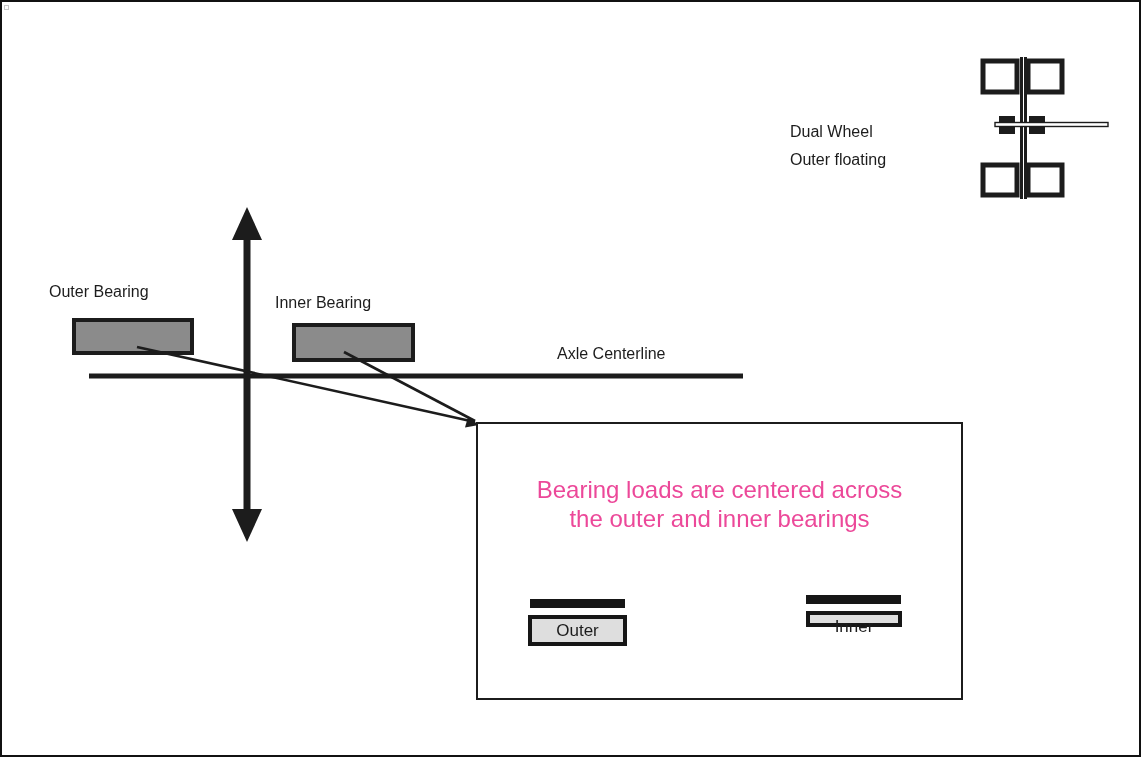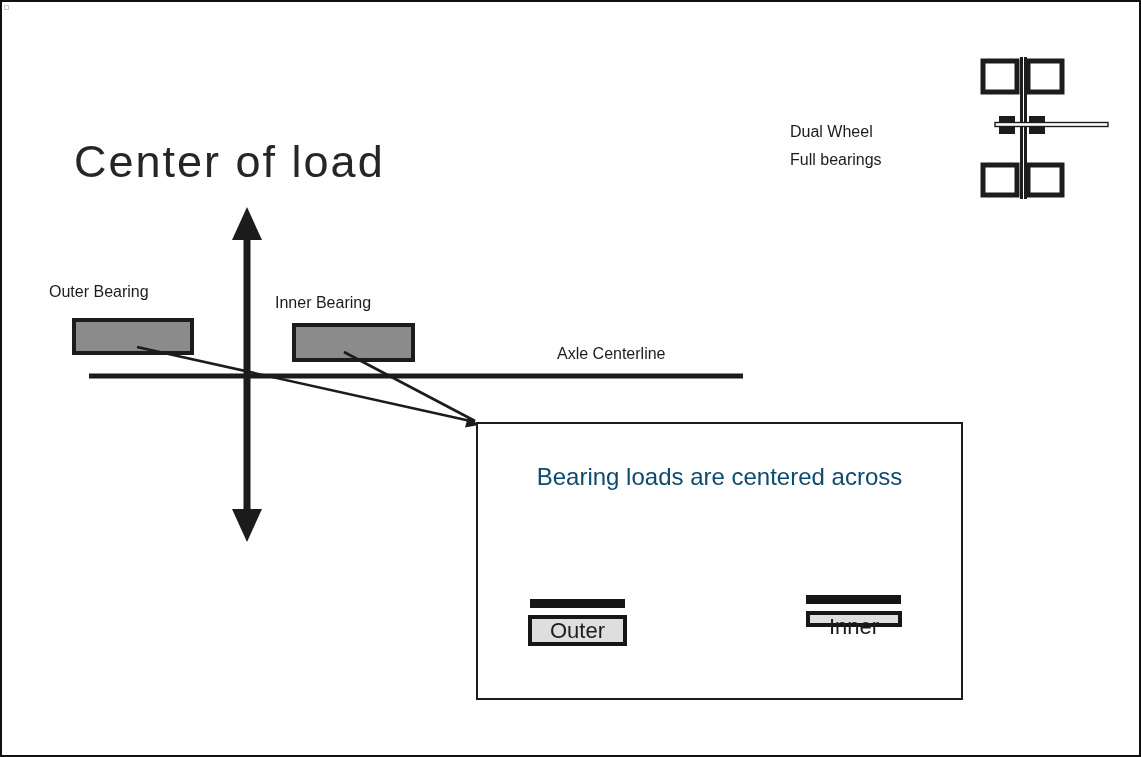--- a/index.html
+++ b/index.html
@@ -51,39 +51,39 @@
   }
   #callout-box {
     left: 474px; top: 420px;
     width: 483px; height: 274px;
     border: 2px solid #1c1c1c;
     box-sizing: content-box;
     background: #ffffff;
   }
   #callout-text {
     position: absolute;
-    left: 0; top: 38px;
+    left: 0; top: 51px;
     width: 100%;
     text-align: center;
     font-size: 24px;
     line-height: 29px;
-    color: #0c4a6e;
+    color: #ec4899;
   }
   .sym-bar {
     position: absolute;
     height: 9px;
     background: #161616;
   }
   .sym-box {
     position: absolute;
     box-sizing: border-box;
     border: 4px solid #161616;
     background: #dedede;
     text-align: center;
-    font-size: 22px;
+    font-size: 17px;
     line-height: 23px;
     color: #1c1c1c;
   }
   #outer-sym-bar { left: 52px;  top: 175px; width: 95px; }
   #outer-sym-box { left: 50px;  top: 191px; width: 99px; height: 31px; }
   #inner-sym-bar { left: 328px; top: 171px; width: 95px; }
   #inner-sym-box { left: 328px; top: 187px; width: 96px; height: 16px; }
   #corner-artifact {
     left: 2px; top: 3px;
     width: 5px; height: 5px;
@@ -91,28 +91,27 @@
     box-sizing: border-box;
   }
 </style>
 </head>
 <body>
 
 <div id="canvas">
 
   <div class="abs" id="corner-artifact"></div>
 
-  <div class="abs" id="title">Center of load</div>
 
   <div class="abs small-label" id="outer-bearing-label">Outer Bearing</div>
   <div class="abs small-label" id="inner-bearing-label">Inner Bearing</div>
   <div class="abs small-label" id="axle-label">Axle Centerline</div>
   <div class="abs small-label" id="wheel-caption">
     <div>Dual Wheel</div>
-    <div>Full bearings</div>
+    <div>Outer floating</div>
   </div>
 
   <div class="abs bearing-rect" id="outer-bearing-rect"></div>
   <div class="abs bearing-rect" id="inner-bearing-rect"></div>
 
   <svg class="abs" id="svg-layer" viewBox="0 0 1137 753">
 
     <g>
       <line x1="245" y1="232" x2="245" y2="513" stroke="#1c1c1c" stroke-width="7"></line>
       <polygon points="245,205 230,238 260,238" fill="#1c1c1c"></polygon>
@@ -142,20 +141,21 @@
       <rect x="1027" y="114" width="16" height="8" fill="#1c1c1c"></rect>
       <rect x="1027" y="124" width="16" height="8" fill="#1c1c1c"></rect>
 
       <rect x="993" y="120.5" width="113" height="4" fill="#ffffff" stroke="#1c1c1c" stroke-width="1.4"></rect>
     </g>
   </svg>
 
   <div class="abs" id="callout-box">
     <div id="callout-text">
       <div>Bearing loads are centered across</div>
+      <div>the outer and inner bearings</div>
     </div>
 
     <div class="sym-bar" id="outer-sym-bar"></div>
     <div class="sym-box" id="outer-sym-box">Outer</div>
 
     <div class="sym-bar" id="inner-sym-bar"></div>
     <div class="sym-box" id="inner-sym-box">Inner</div>
   </div>
 
 </div>

